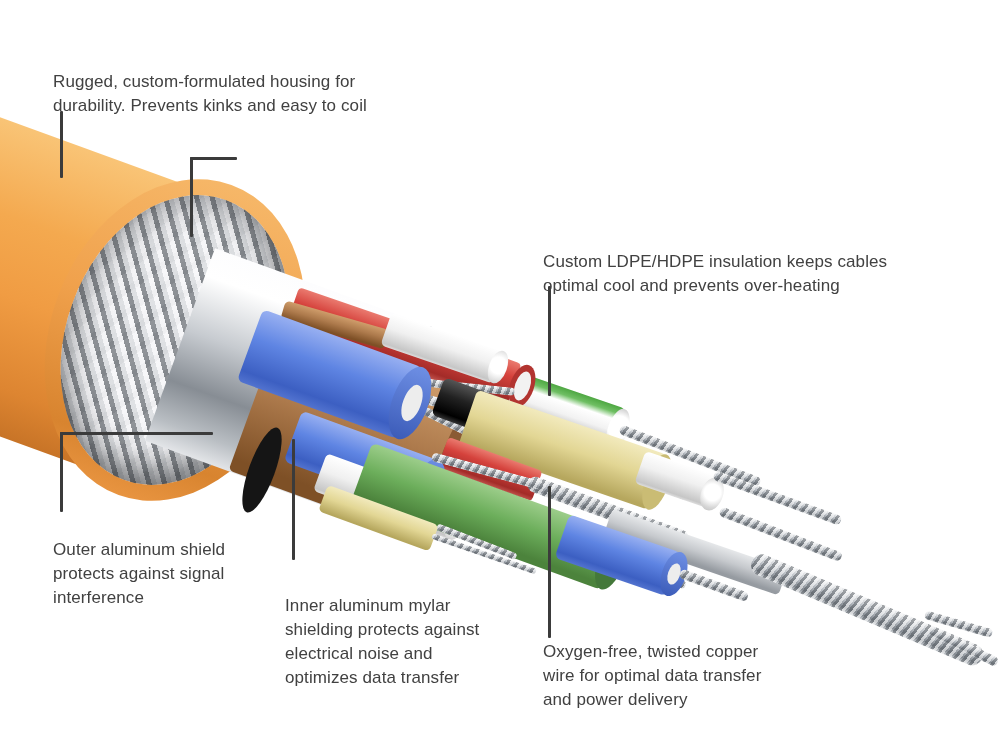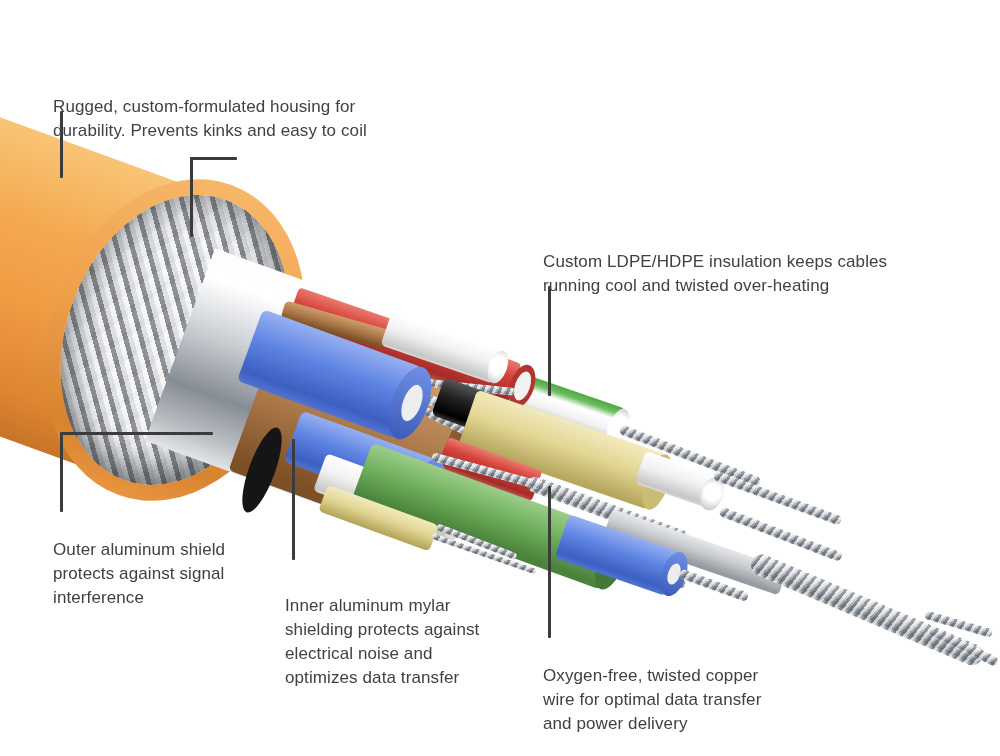--- a/index.html
+++ b/index.html
@@ -140,43 +140,43 @@
 
   <div class="line" style="left:548px;top:286px;width:3px;height:110px;"></div>
 
   <div class="line" style="left:60px;top:432px;width:153px;height:3px;"></div>
   <div class="line" style="left:60px;top:432px;width:3px;height:80px;"></div>
 
   <div class="line" style="left:292px;top:439px;width:3px;height:121px;"></div>
 
   <div class="line" style="left:548px;top:486px;width:3px;height:152px;"></div>
 
-  <div class="ann" style="left:53px;top:71px;width:380px">
+  <div class="ann" style="left:53px;top:46px;width:380px">
     <span>Rugged, custom-formulated housing for
 durability. Prevents kinks and easy to coil</span>
   </div>
 
 
   <div class="ann" style="left:543px;top:226px;width:400px">
     <span>Custom LDPE/HDPE insulation keeps cables
-running cool and twisted over-heating</span>
+optimal cool and prevents over-heating</span>
   </div>
 
   <div class="ann" style="left:53px;top:514px;width:260px">
     <span>Outer aluminum shield
 protects against signal
 interference</span>
   </div>
 
   <div class="ann" style="left:285px;top:570px;width:260px">
     <span>Inner aluminum mylar
 shielding protects against
 electrical noise and
 optimizes data transfer</span>
   </div>
 
-  <div class="ann" style="left:543px;top:640px;width:280px">
+  <div class="ann" style="left:543px;top:616px;width:280px">
     <span>Oxygen-free, twisted copper
 wire for optimal data transfer
 and power delivery</span>
   </div>
 
 </div>
 
 </body></html>

